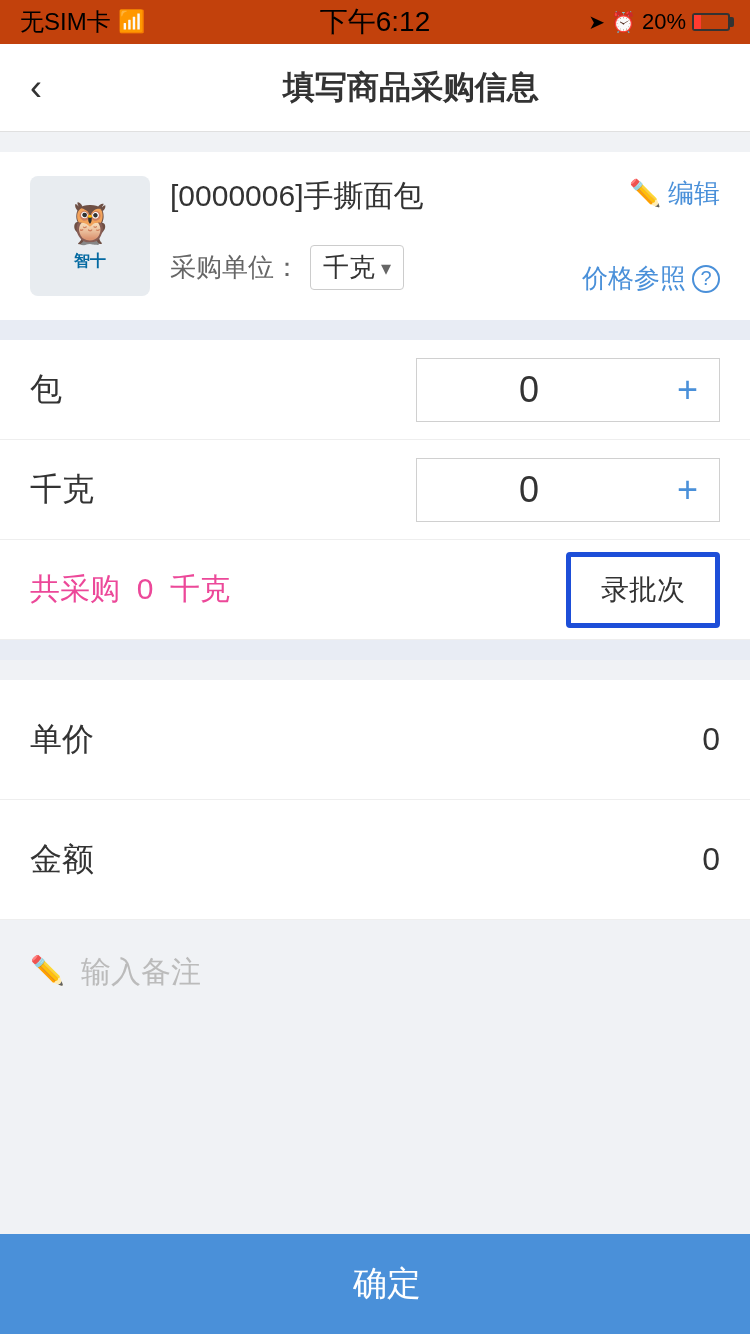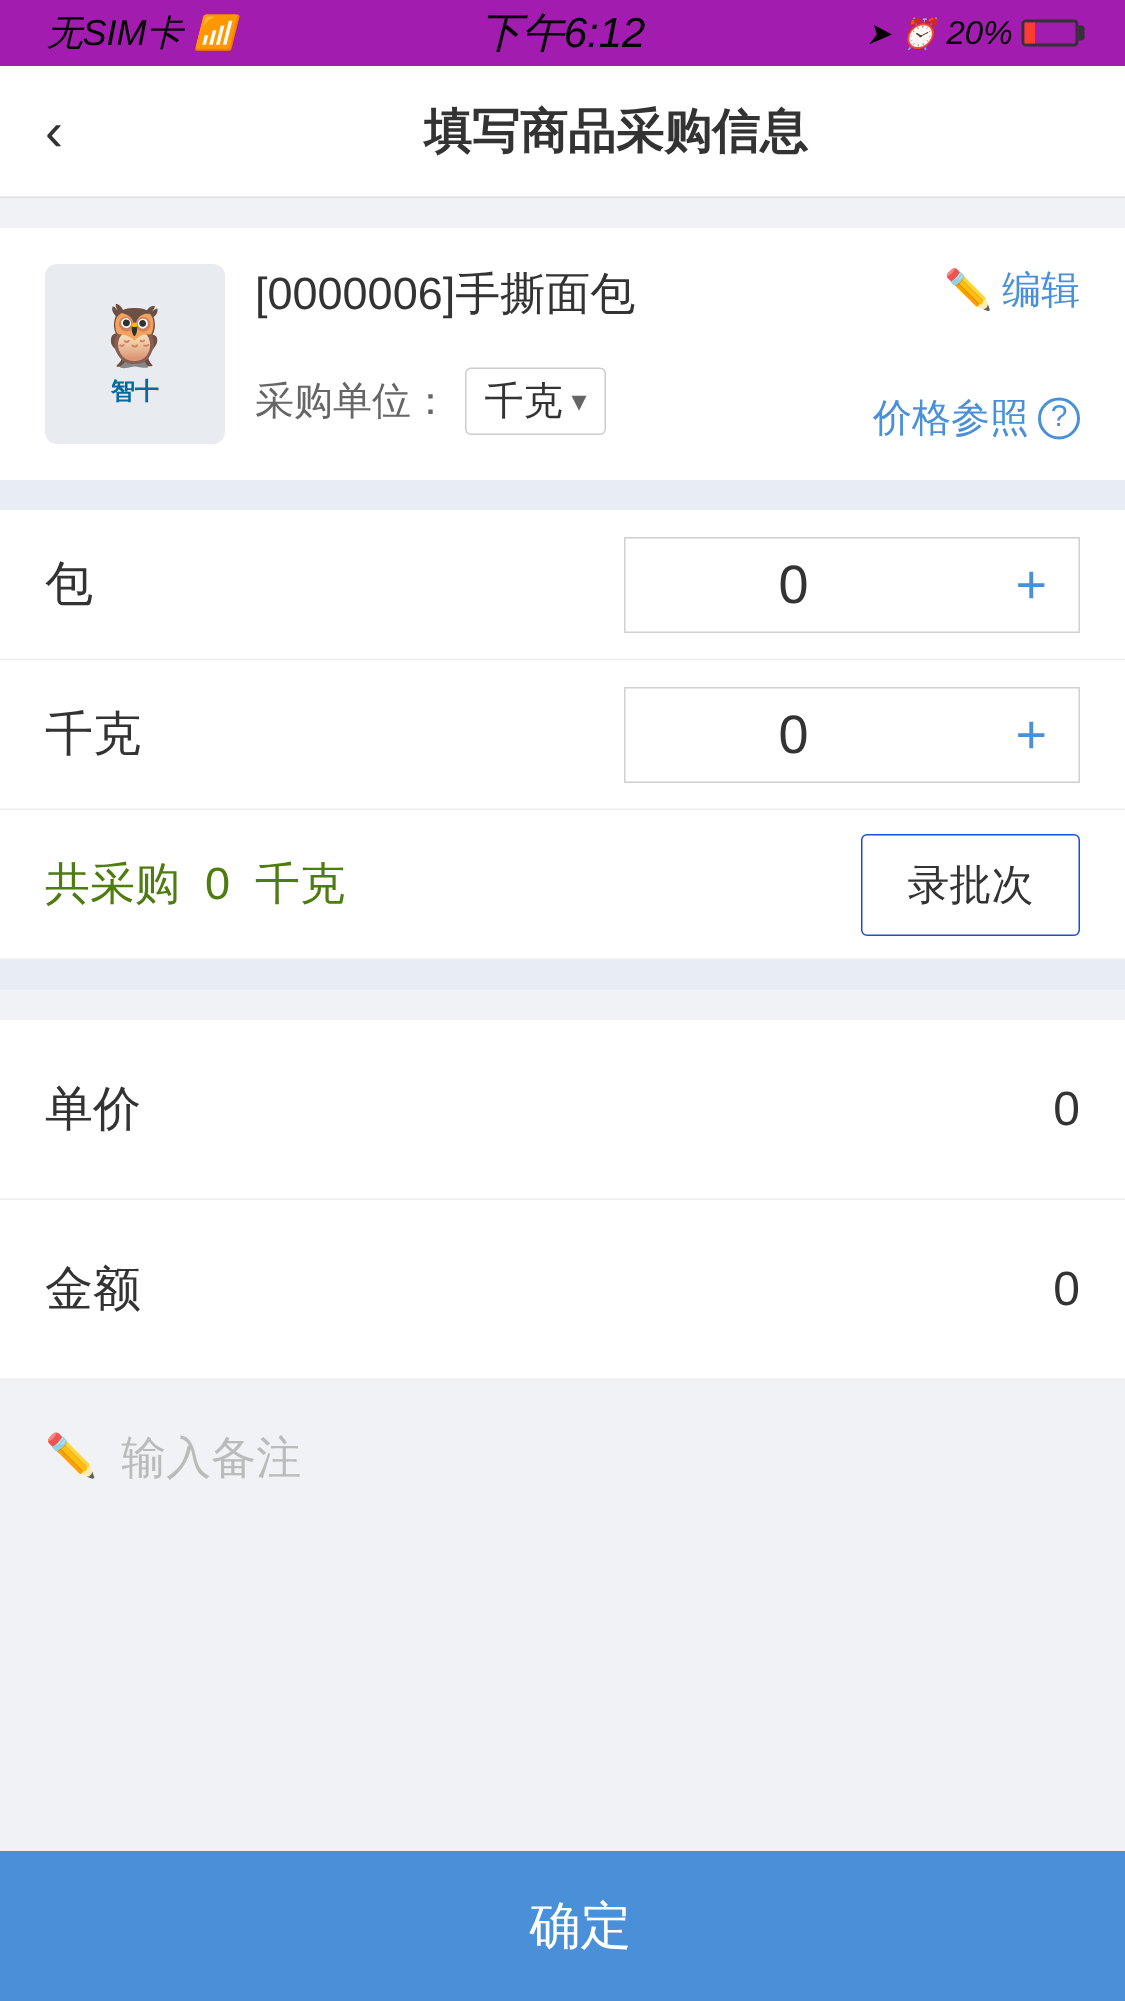--- a/index.html
+++ b/index.html
@@ -10,28 +10,27 @@
       background: #f0f2f5;
       font-family: -apple-system, "PingFang SC", "Helvetica Neue", Arial, sans-serif;
       font-size: 28px;
       color: #333;
       position: relative;
     }
 
     
     .status-bar {
       height: 44px;
-      background: #a21caf;
+      background: #c2410c;
       display: flex;
       align-items: center;
       justify-content: space-between;
-      padding: 0 31px;
+      padding: 0 20px;
       font-size: 24px;
       color: #000;
-      font-style: italic;
     }
     .status-left {
       display: flex;
       align-items: center;
       gap: 8px;
       font-size: 24px;
     }
     .status-center {
       font-size: 28px;
       font-weight: 500;
@@ -259,25 +258,25 @@
     .summary-row {
       display: flex;
       align-items: center;
       padding: 0 30px;
       height: 100px;
       background: #fff;
       border-bottom: 1px solid #eee;
     }
     .summary-text {
       font-size: 30px;
-      color: #4d7c0f;
+      color: #ec4899;
       flex: 1;
     }
     .record-batch-btn {
-      border: 1px solid #1d4ed8;
+      border: 5px solid #1d4ed8;
       color: #333;
       background: #fff;
       padding: 14px 30px;
       font-size: 28px;
       border-radius: 4px;
       cursor: pointer;
     }
 
     
     .info-section {

